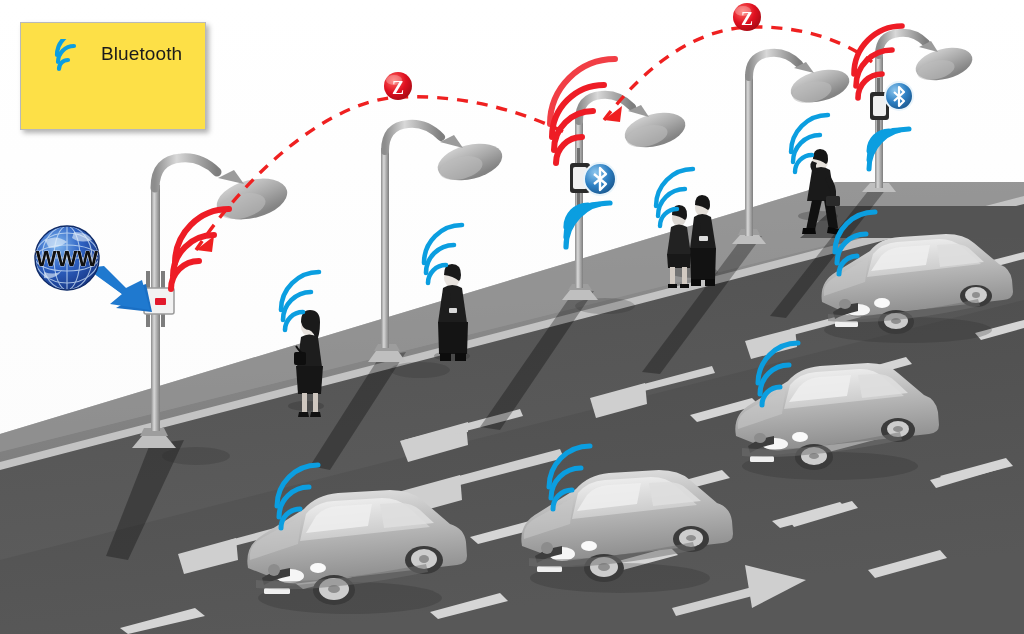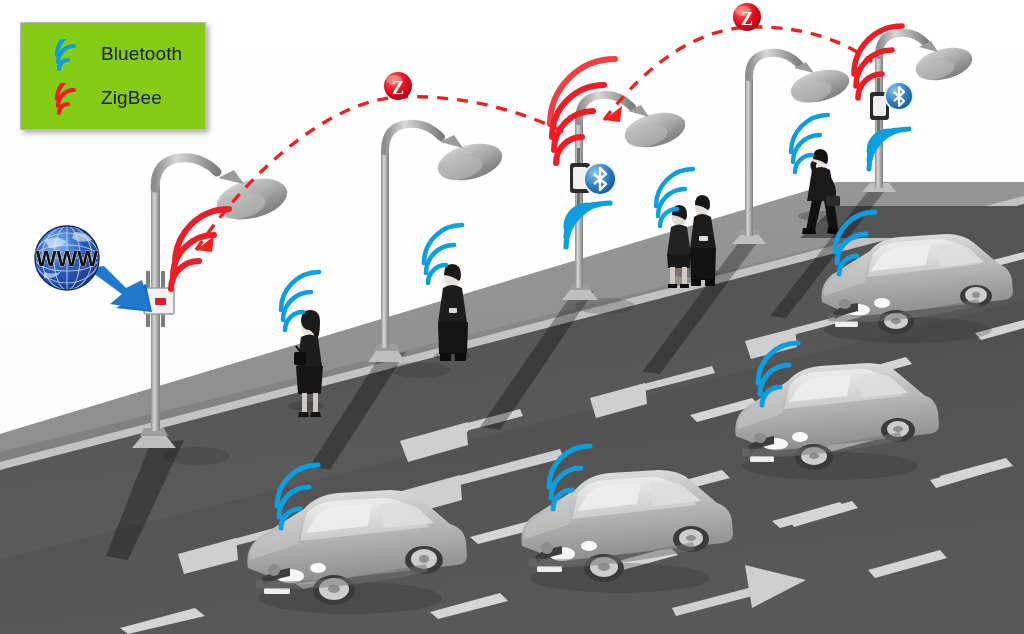--- a/index.html
+++ b/index.html
@@ -2,21 +2,21 @@
 <html><head>
 <meta charset="utf-8">
 <style>
   html,body{margin:0;padding:0;background:#ffffff;}
   body{width:1024px;height:634px;overflow:hidden;font-family:"Liberation Sans",sans-serif;}
   #scene{position:relative;width:1024px;height:634px;background:#ffffff;overflow:hidden;}
   #scene svg.layer{position:absolute;left:0;top:0;width:1024px;height:634px;}
   
   #legend{
     position:absolute;left:20px;top:22px;width:186px;height:108px;
-    background:#84cc16;border:1px solid #b9b9b9;
+    background:#fde047;border:1px solid #b9b9b9;
     box-shadow:3px 3px 5px rgba(0,0,0,0.30);
     box-sizing:border-box;
   }
   .legend-row{position:absolute;left:0;width:186px;height:44px;}
   .legend-row.r0{top:12px;}
   .legend-row.r1{top:56px;}
   .legend-ico{position:absolute;left:30px;top:4px;width:38px;height:36px;}
   .legend-txt{position:absolute;left:80px;top:8px;font-size:19px;color:#1b1b1b;
     font-family:"Liberation Sans",sans-serif;letter-spacing:.1px;}
   .z-badge-txt{font-family:"Liberation Serif",serif;font-weight:bold;}
@@ -554,25 +554,15 @@
     <div class="legend-row r0">
       <svg class="legend-ico" viewBox="0 0 38 36">
         <g fill="none" stroke="#0b9ee0" stroke-linecap="round">
           <path d="M8 30 A 9 9 0 0 1 17 21" stroke-width="4.2"></path>
           <path d="M7 23 A 16 16 0 0 1 23 7" stroke-width="4.2"></path>
           <path d="M6 16 A 23 23 0 0 1 29 -7" stroke-width="4.2"></path>
         </g>
       </svg>
       <div class="legend-txt">Bluetooth</div>
     </div>
-    <div class="legend-row r1">
-      <svg class="legend-ico" viewBox="0 0 38 36">
-        <g fill="none" stroke="#ee1c25" stroke-linecap="round">
-          <path d="M8 30 A 9 9 0 0 1 17 21" stroke-width="4.2"></path>
-          <path d="M7 23 A 16 16 0 0 1 23 7" stroke-width="4.2"></path>
-          <path d="M6 16 A 23 23 0 0 1 29 -7" stroke-width="4.2"></path>
-        </g>
-      </svg>
-      <div class="legend-txt">ZigBee</div>
-    </div>
   </div>
 
 </div>
 
 </body></html>

